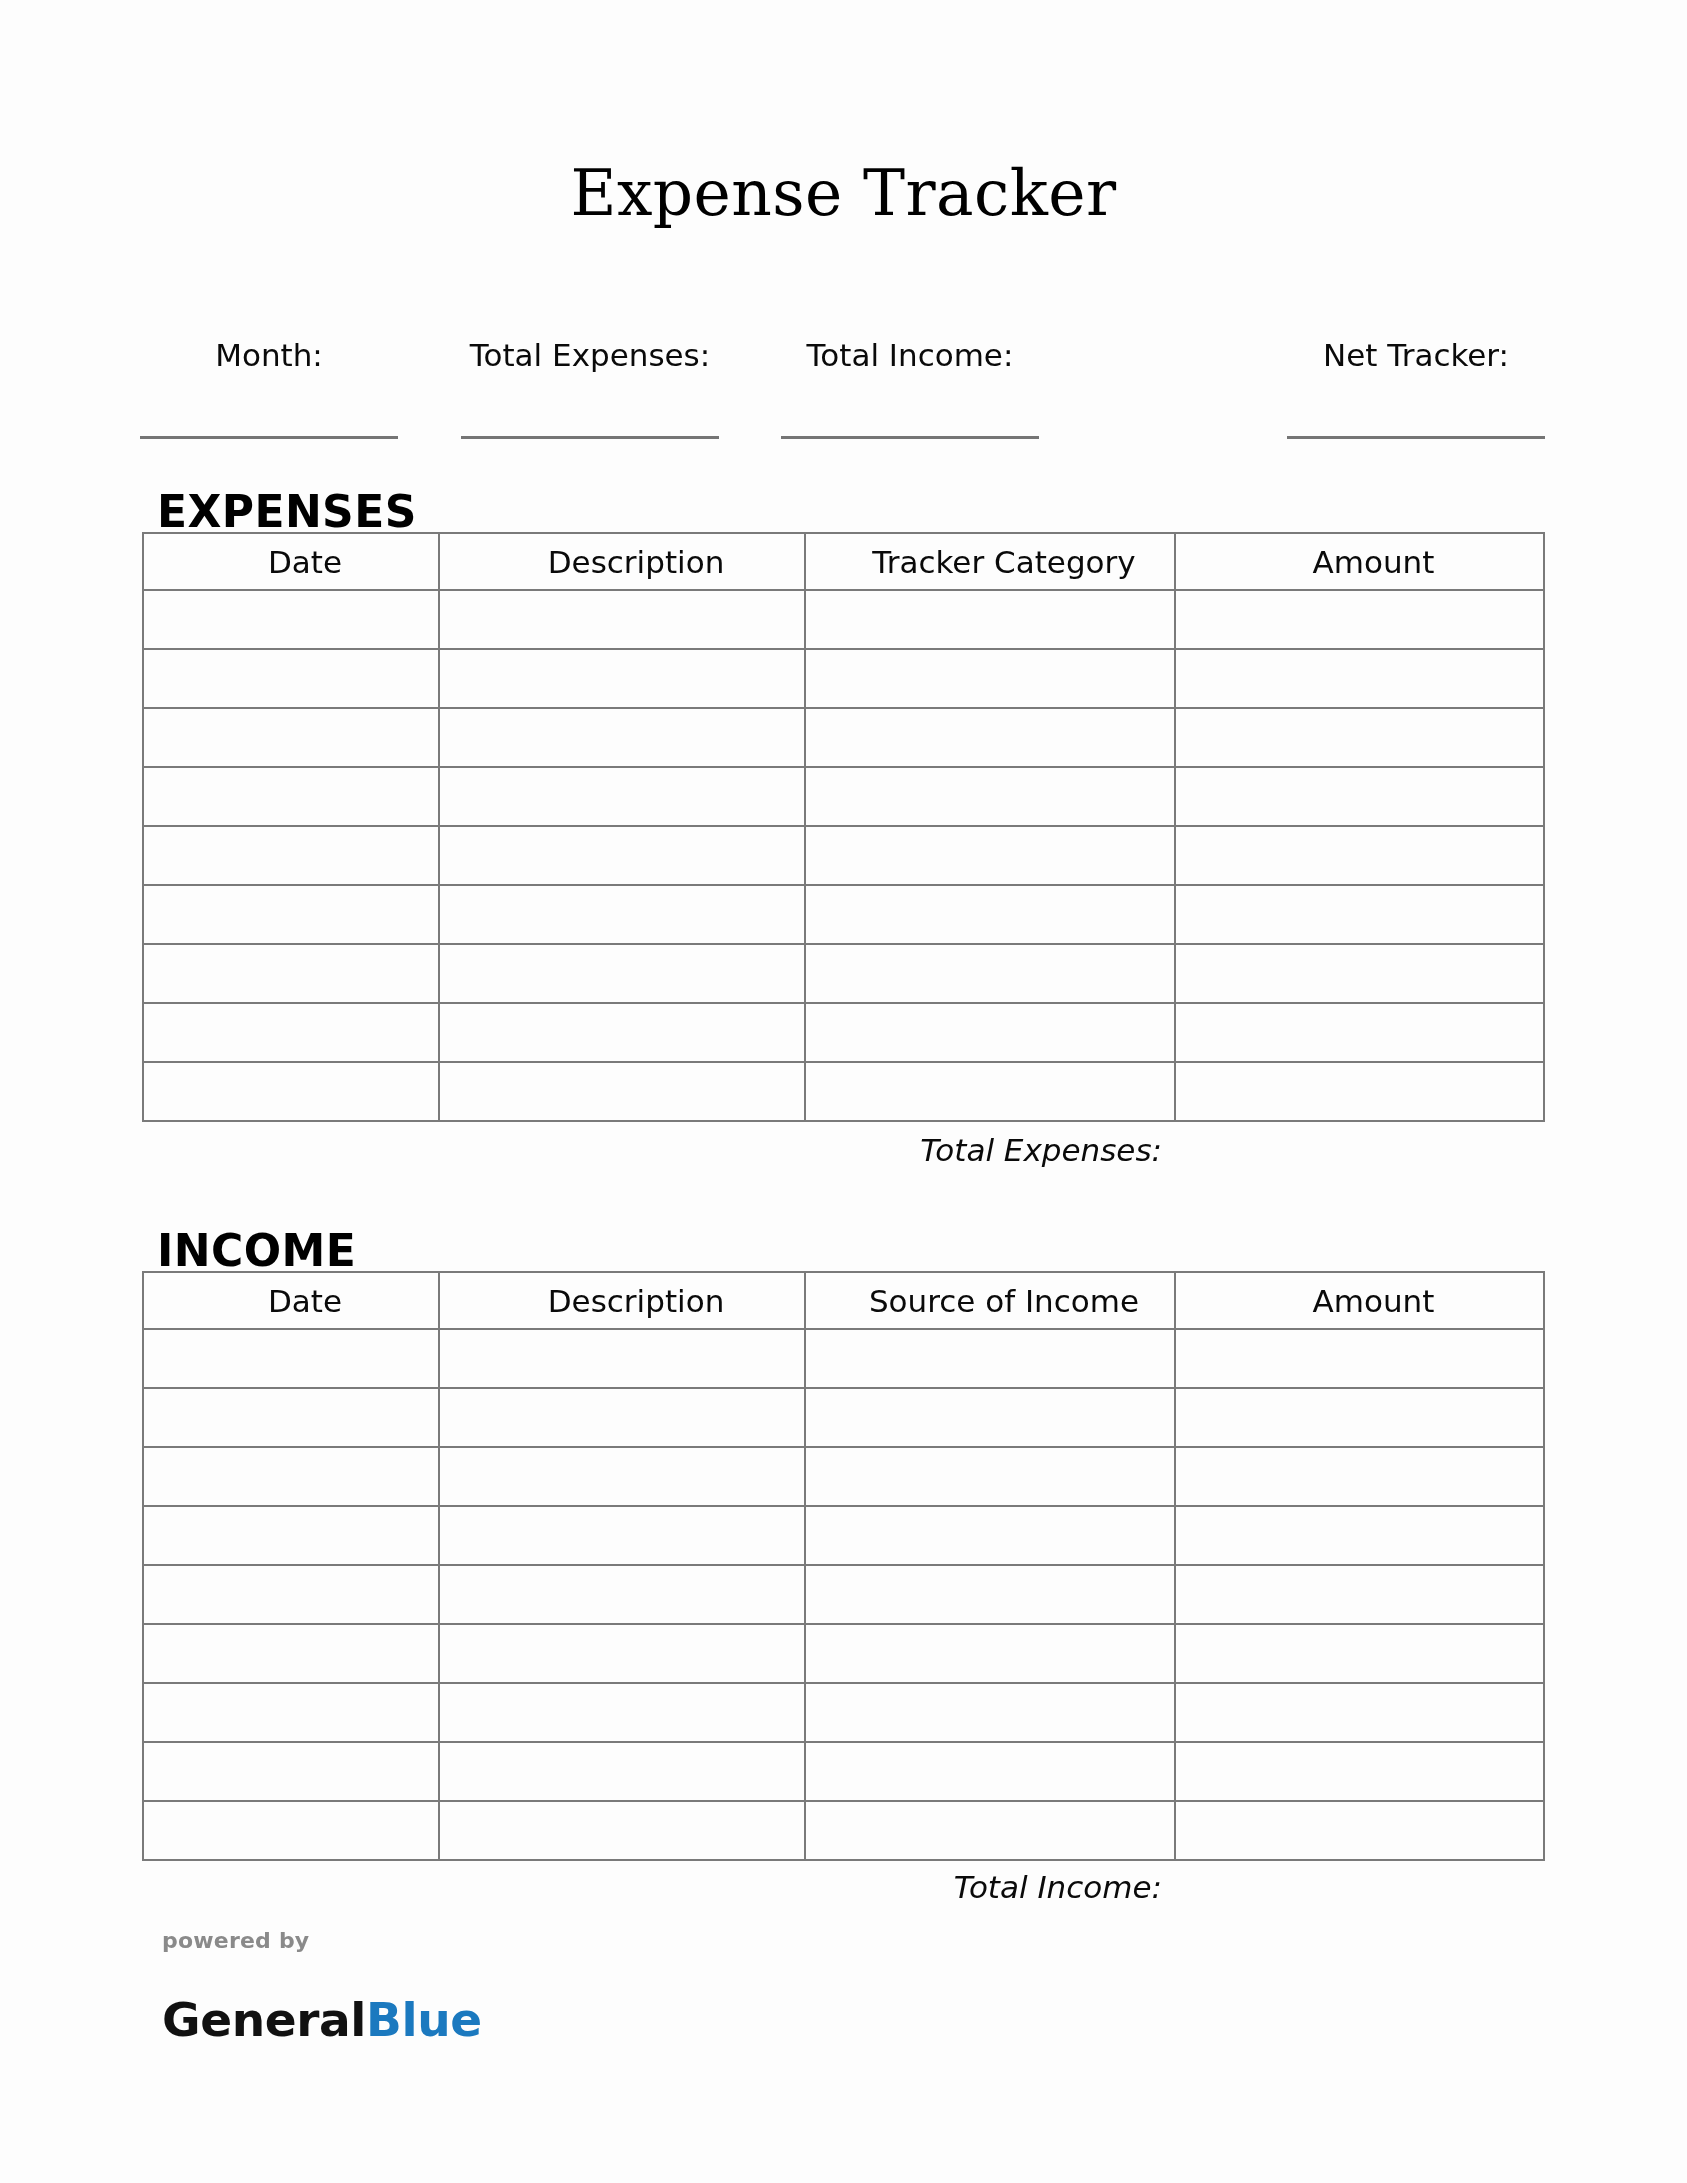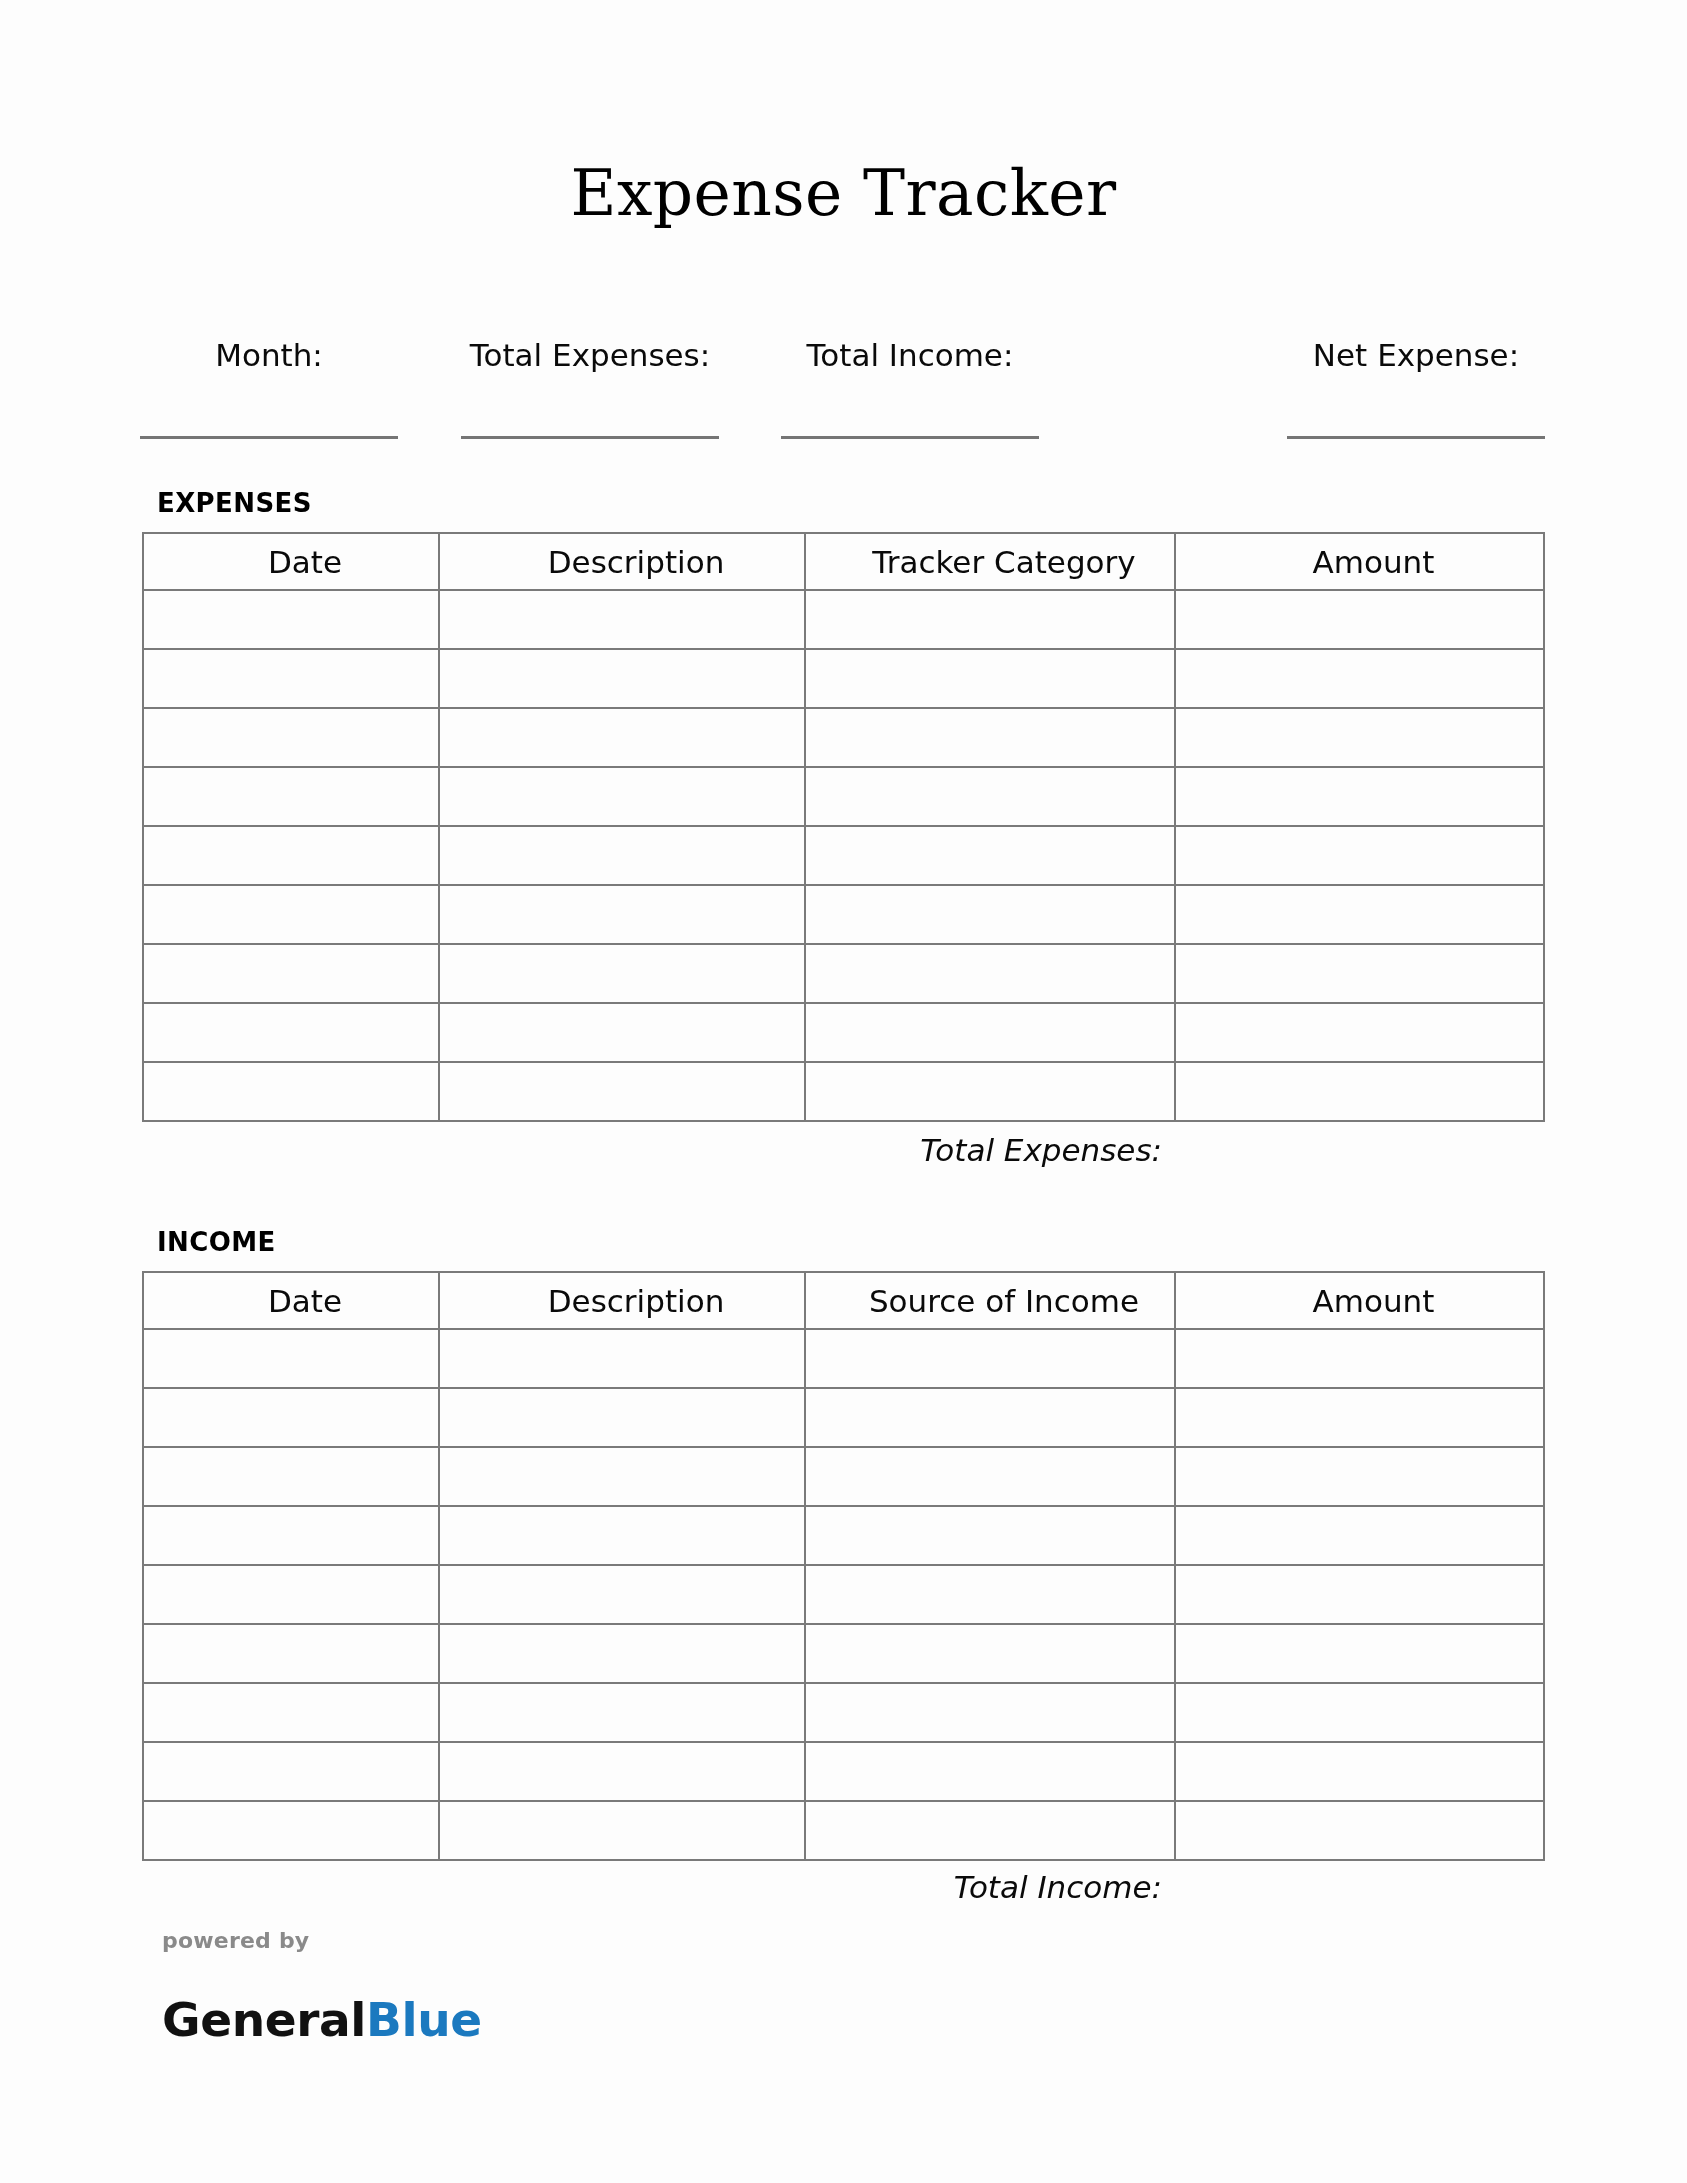--- a/index.html
+++ b/index.html
@@ -74,21 +74,21 @@
   }
   .sf0 { left: 0px; }
   .sf1 { left: 321px; }
   .sf2 { left: 641px; }
   .sf3 { left: 1147px; }
 
   
   .section-label {
     position: absolute;
     left: 157px;
-    font-size: 26px;
+    font-size: 44px;
     font-weight: bold;
     letter-spacing: 0.4px;
     color: #000;
     line-height: 1;
   }
   #expenses-section-label { top: 490px; }
   #income-section-label { top: 1229px; }
 
   
   .grid {
@@ -181,21 +181,21 @@
       <div class="label">Total Expenses:</div>
       <div class="rule"></div>
     </div>
 
     <div class="summary-field sf2">
       <div class="label">Total Income:</div>
       <div class="rule"></div>
     </div>
 
     <div class="summary-field sf3">
-      <div class="label">Net Expense:</div>
+      <div class="label">Net Tracker:</div>
       <div class="rule"></div>
     </div>
 
   </div>
 
   <div class="section-label" id="expenses-section-label">EXPENSES</div>
 
   <table class="grid" id="expenses-table">
     <colgroup>
       <col class="c-date">

